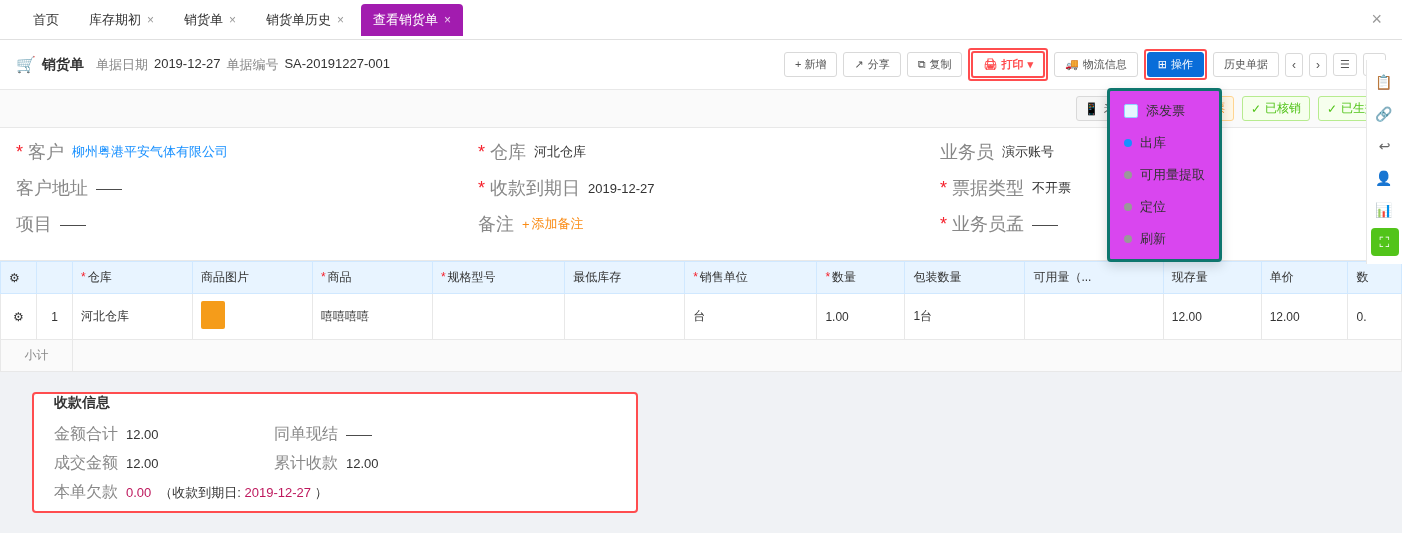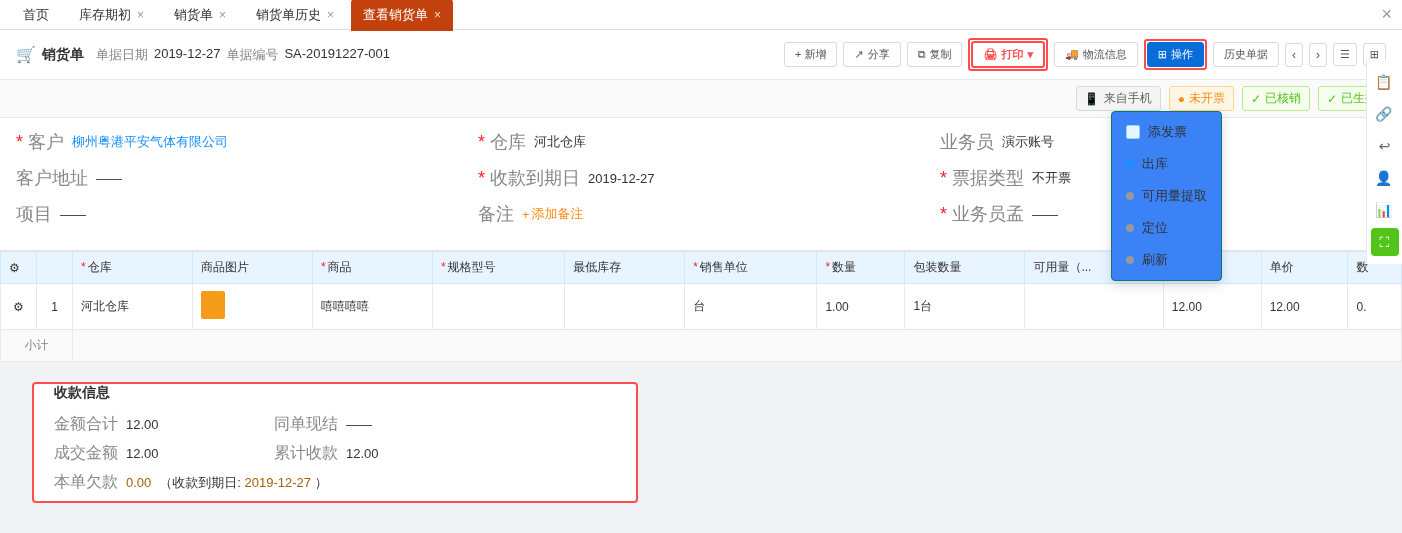--- a/index.html
+++ b/index.html
@@ -1,27 +1,27 @@
 <!DOCTYPE html>
 <html><head>
   <meta charset="utf-8">
   <style>
     * { box-sizing: border-box; margin: 0; padding: 0; }
     body { font-family: 'Microsoft YaHei', Arial, sans-serif; font-size: 13px; background: #f0f2f5; color: #333; }
 
     
     .tab-bar {
       display: flex; align-items: center; background: #fff; border-bottom: 1px solid #e0e0e0;
-      height: 30px; padding: 0 10px; gap: 4px;
+      height: 40px; padding: 0 20px; gap: 4px;
     }
     .tab {
       display: flex; align-items: center; padding: 0 12px; height: 32px; border-radius: 4px 4px 0 0;
       cursor: pointer; font-size: 13px; gap: 6px; border: 1px solid transparent;
     }
-    .tab.green { background: #c2410c; color: #fff; border: none; }
+    .tab.green { background: #a21caf; color: #fff; border: none; }
     .tab-close { color: #999; font-size: 12px; cursor: pointer; }
     .spacer { flex: 1; }
     .top-close { margin-left: auto; font-size: 18px; color: #999; cursor: pointer; }
     .doc-title { display: flex; align-items: center; gap: 6px; font-size: 14px; font-weight: bold; color: #333; }
     .doc-icon { color: #52c41a; font-size: 16px; }
     .doc-meta { display: flex; gap: 6px; font-size: 13px; color: #555; text-align: center; }
     .doc-meta span { display: flex; gap: 6px; }
     .doc-meta label { color: #888; }
 
     
@@ -75,39 +75,39 @@
     
     .summary-box {
       border: 2px solid #ff4d4f; border-radius: 4px; padding: 0 20px;
       margin: 10px 16px; background: #fff; width: 606px;
     }
     .summary-title { font-size: 14px; font-weight: bold; margin-bottom: 12px; }
     .summary-row { display: flex; gap: 40px; margin-bottom: 8px; }
     .summary-item { display: flex; gap: 8px; align-items: center; min-width: 180px; }
     .summary-item label { color: #888; font-size: 16px; }
     .summary-item .val { font-size: 13px; }
-    .val-red { color: #a16207; }
+    .val-red { color: #be185d; }
 
     
     .right-sidebar {
       position: fixed; right: 0; top: 60px; width: 36px;
       background: #fff; border-left: 1px solid #e8e8e8;
       display: flex; flex-direction: column; align-items: center; gap: 4px;
       padding: 8px 4px;
     }
     .sidebar-icon {
       width: 28px; height: 28px; display: flex; align-items: center; justify-content: center;
       border-radius: 4px; cursor: pointer; font-size: 14px; color: #666;
     }
     .sidebar-icon.green-bg { background: #52c41a; color: #fff; }
 
     
     .dropdown-menu {
-      position: absolute; top: 111px; right: 180px; background: #3b82f6;
-      border: 1px solid #0f766e; border-radius: 4px; box-shadow: 0 4px 12px rgba(0,0,0,0.15);
+      position: absolute; top: 88px; right: 180px; background: #d946ef;
+      border: 3px solid #0f766e; border-radius: 4px; box-shadow: 0 4px 12px rgba(0,0,0,0.15);
       z-index: 100; min-width: 110px; padding: 4px 0;
     }
     .dropdown-item {
       display: flex; align-items: center; gap: 8px; padding: 7px 14px;
       cursor: pointer; font-size: 13px; color: #333;
     }
     .dot-blue { width: 8px; height: 8px; border-radius: 50%; background: #1890ff; display: inline-block; }
     .dot-gray { width: 8px; height: 8px; border-radius: 50%; background: #999; display: inline-block; }
     .icon-square { width: 14px; height: 14px; background: #e6f7ff; border: 1px solid #91d5ff; display: inline-block; border-radius: 2px; }
 

